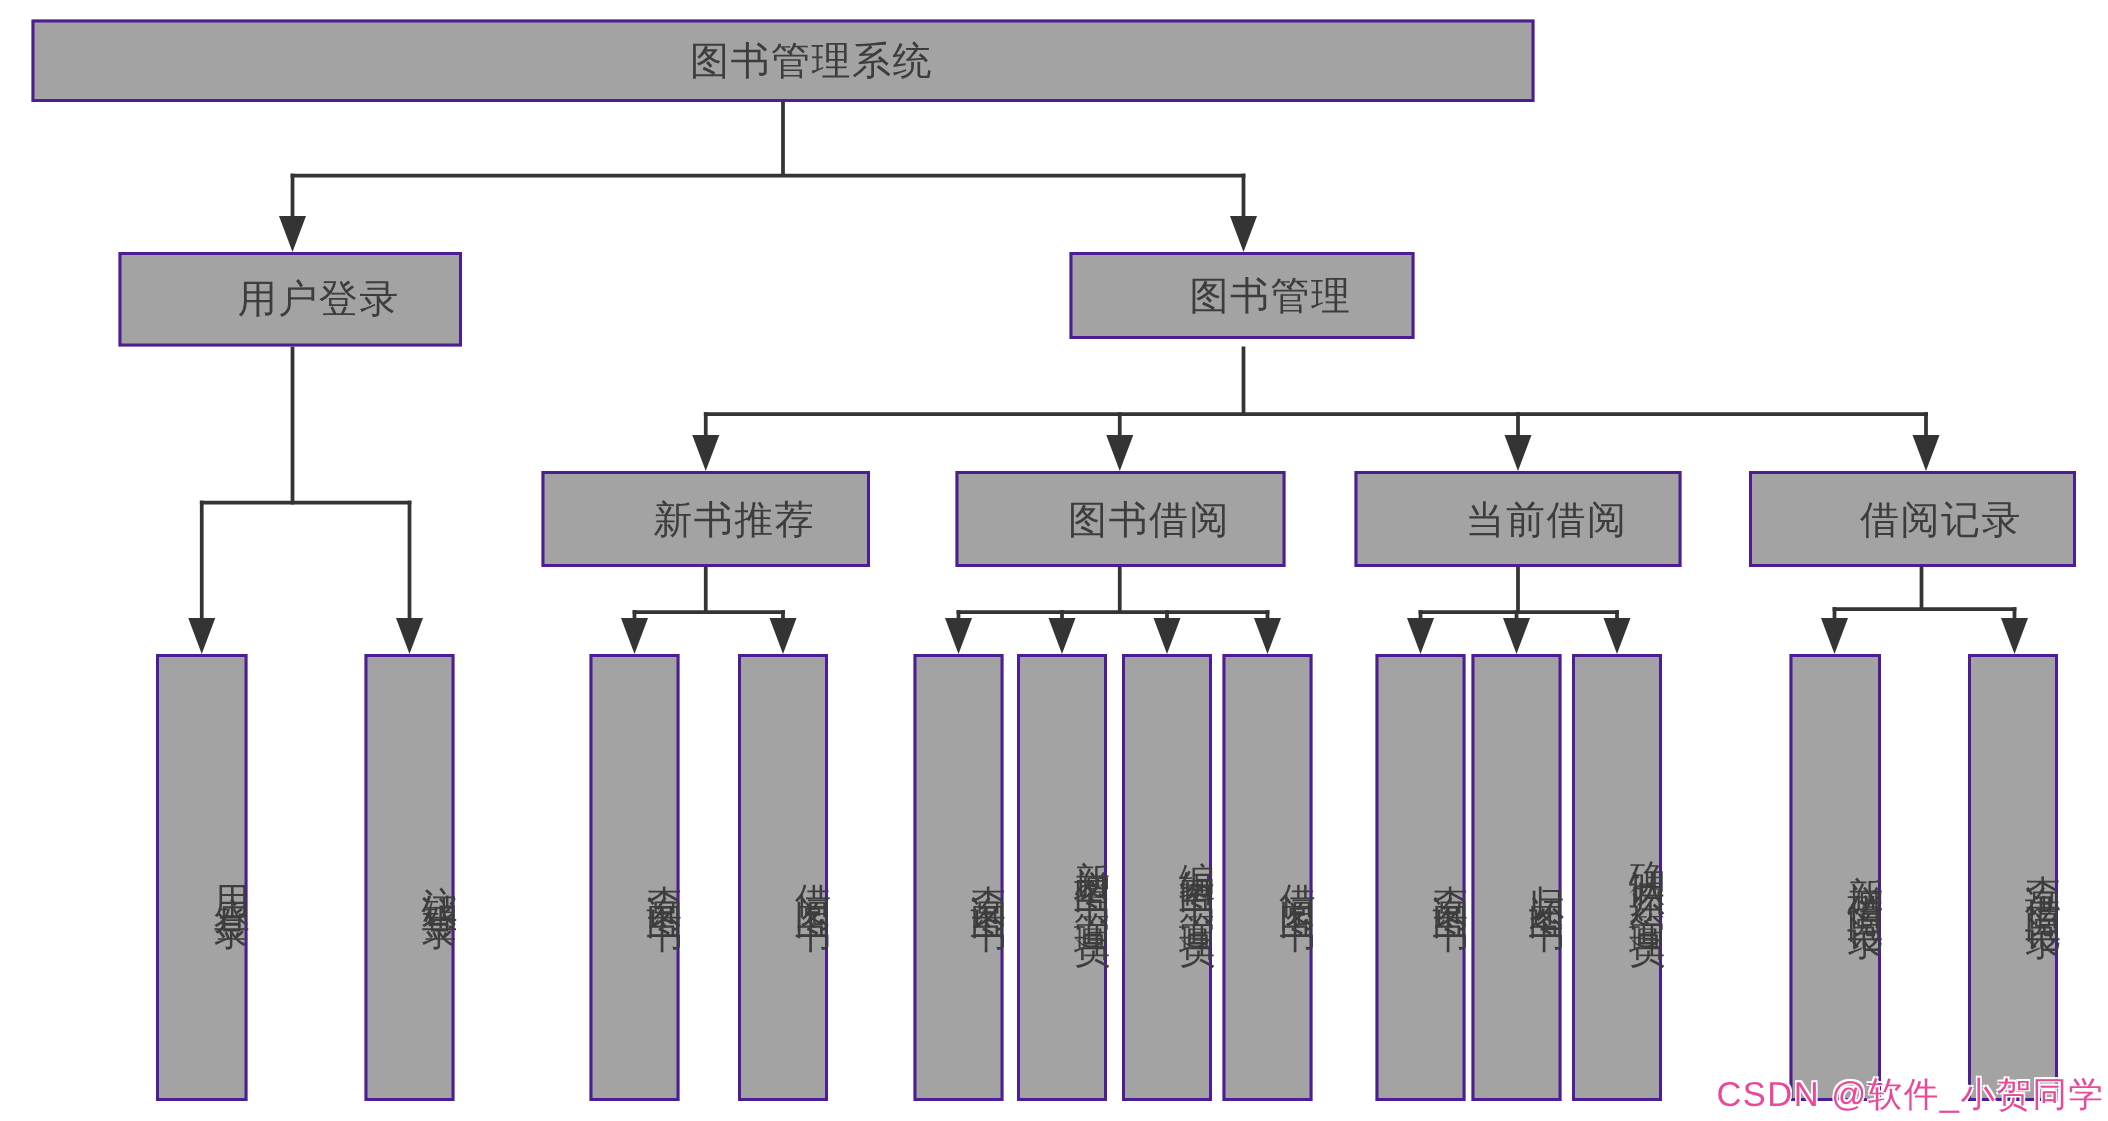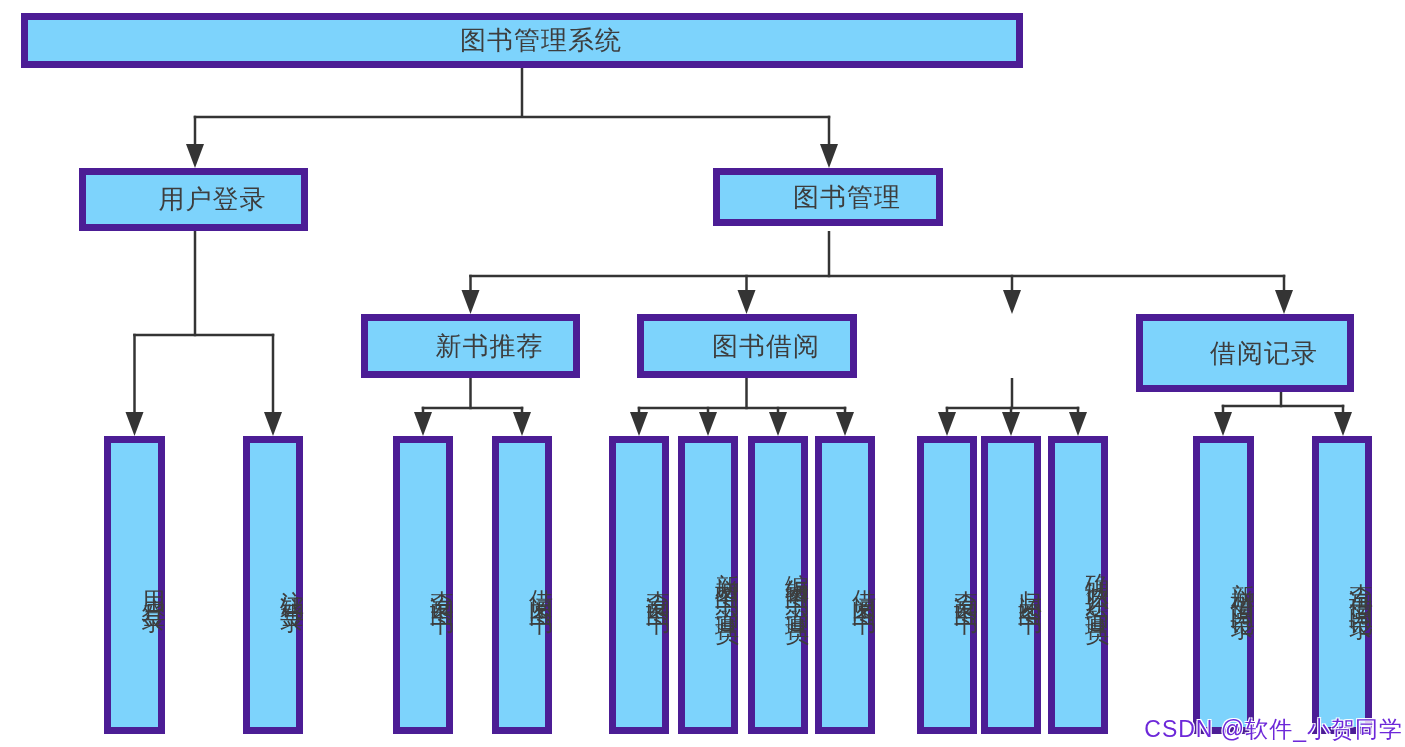--- a/index.html
+++ b/index.html
@@ -2,32 +2,32 @@
 <html><head>
 <meta charset="utf-8">
 <style>
   html,body{margin:0;padding:0;background:#ffffff;}
   .canvas{
     position:relative;width:1405px;height:747px;background:#ffffff;overflow:hidden;
     font-family:"Liberation Sans","DejaVu Sans",sans-serif;
   }
   .connectors{position:absolute;left:0;top:0;z-index:0;}
   .node{
-    position:absolute;box-sizing:border-box;background:#7dd3fc;
-    border:7px solid #4c1d95;color:#3d3d3d;z-index:1;
+    position:absolute;box-sizing:border-box;background:#a3a3a3;
+    border:2px solid #4c1d95;color:#3d3d3d;z-index:1;
     display:flex;align-items:center;justify-content:center;text-align:center;padding-left:38px;
   }
   .node.h span{font-size:26px;letter-spacing:1px;white-space:nowrap;}
   .node.v span{
     writing-mode:vertical-rl;text-orientation:mixed;
     font-size:24px;letter-spacing:7px;line-height:1;white-space:nowrap;
   }
   .watermark{
     position:absolute;right:2px;bottom:2px;z-index:5;
-    font-size:23px;color:#6d28d9;letter-spacing:1px;white-space:nowrap;
+    font-size:23px;color:#ec4899;letter-spacing:1px;white-space:nowrap;
     text-shadow:-1px -1px 0 #ffffff,1px -1px 0 #ffffff,-1px 1px 0 #ffffff,1px 1px 0 #ffffff;
   }
 </style>
 </head>
 <body>
 
 <div class="canvas">
 
   <svg class="connectors" width="1405" height="747" viewBox="0 0 1405 747">
     <g stroke="#343434" stroke-width="2.5" fill="none">
@@ -105,21 +105,24 @@
   <div class="node h" style="left:713px;top:168px;width:230px;height:58px">
     <span>图书管理</span>
   </div>
 
   <div class="node h" style="left:637px;top:314px;width:220px;height:64px">
     <span>图书借阅</span>
   </div>
   <div class="node h" style="left:361px;top:314px;width:219px;height:64px">
     <span>新书推荐</span>
   </div>
-  <div class="node h" style="left:1136px;top:314px;width:218px;height:78px">
+  <div class="node h" style="left:903px;top:314px;width:218px;height:64px">
+    <span>当前借阅</span>
+  </div>
+  <div class="node h" style="left:1166px;top:314px;width:218px;height:64px">
     <span>借阅记录</span>
   </div>
 
   <div class="node v" style="left:104px;top:436px;width:61px;height:298px">
     <span>用户登录</span>
   </div>
   <div class="node v" style="left:243px;top:436px;width:60px;height:298px">
     <span>注销登录</span>
   </div>
 

